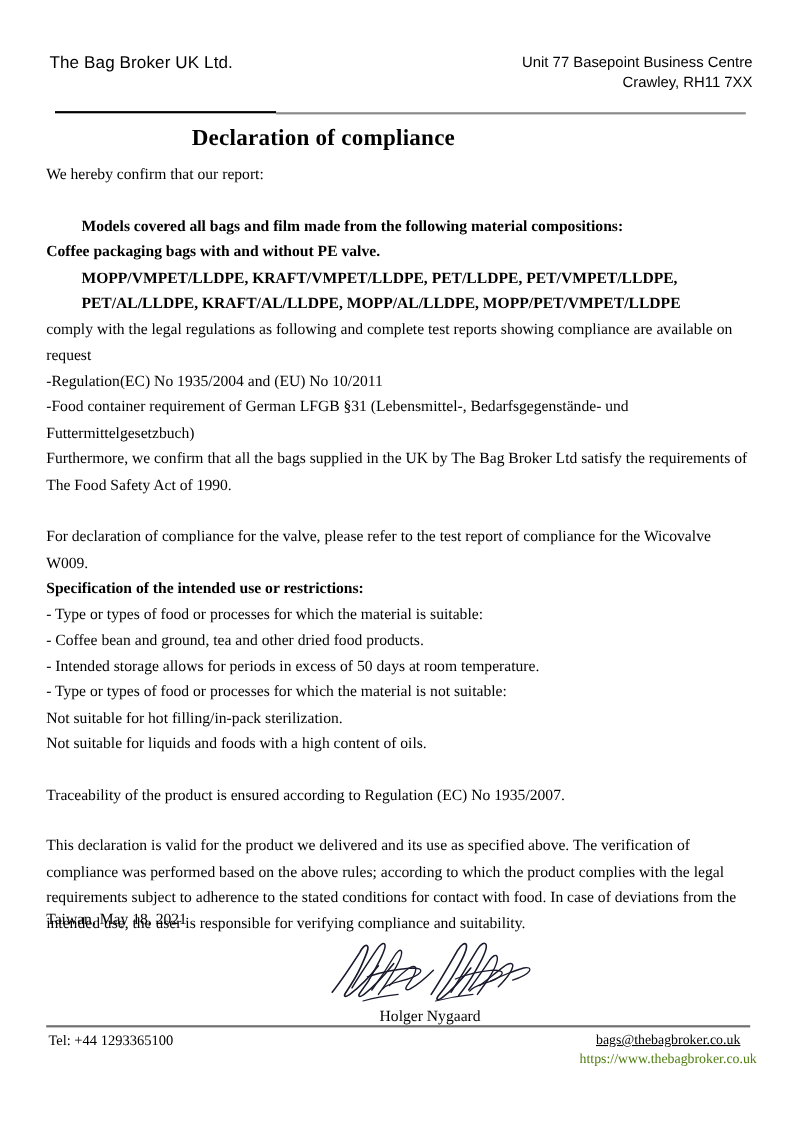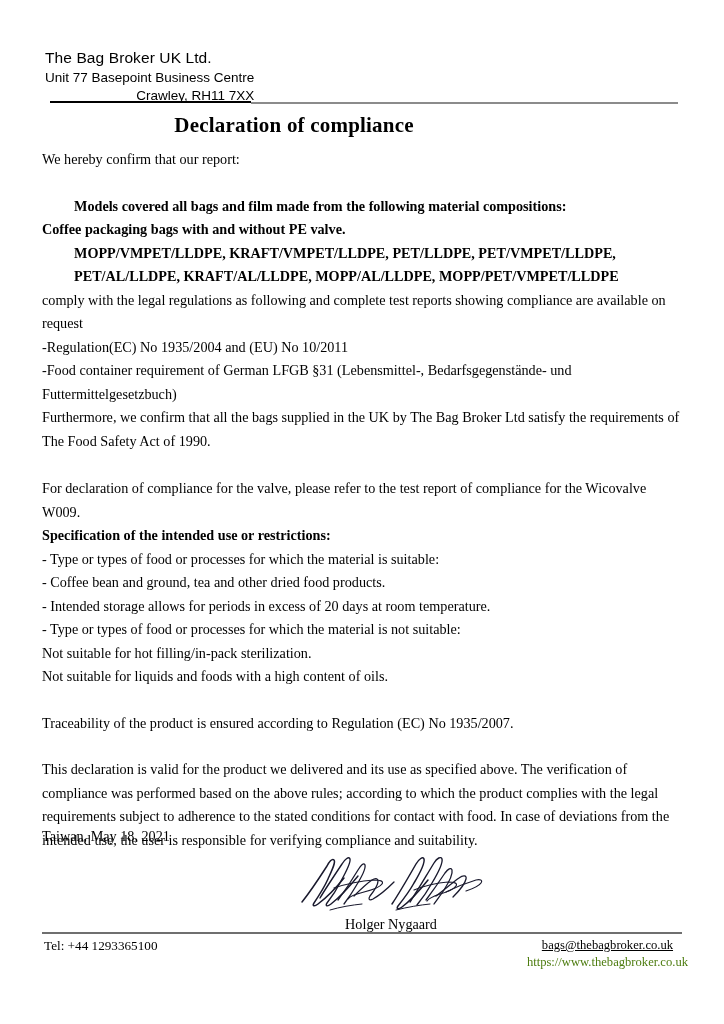--- a/index.html
+++ b/index.html
@@ -19,21 +19,20 @@
 
   
   .letterhead {
     position: absolute;
     left: 45px;
     top: 48px;
     right: 40px;
     display: flex;
     justify-content: space-between;
     align-items: flex-start;
-    flex-direction: column;
   }
   .company-name {
     font-family: "Liberation Sans", "DejaVu Sans", sans-serif;
     font-size: 15.5px;
     letter-spacing: 0.1px;
     white-space: nowrap;
     line-height: 1.35;
   }
   .address-block {
     font-family: "Liberation Sans", "DejaVu Sans", sans-serif;
@@ -186,21 +185,21 @@
     <p class="ln para">-Regulation(EC) No 1935/2004 and (EU) No 10/2011</p>
     <p class="ln para">-Food container requirement of German LFGB §31 (Lebensmittel-, Bedarfsgegenstände- und Futtermittelgesetzbuch)</p>
     <p class="ln para">Furthermore, we confirm that all the bags supplied in the UK by The Bag Broker Ltd satisfy the requirements of The Food Safety Act of 1990.</p>
 
     <div class="spacer-lg"></div>
 
     <p class="ln para">For declaration of compliance for the valve, please refer to the test report of compliance for the Wicovalve W009.</p>
     <p class="ln bold para">Specification of the intended use or restrictions:</p>
     <p class="ln para">- Type or types of food or processes for which the material is suitable:</p>
     <p class="ln para">- Coffee bean and ground, tea and other dried food products.</p>
-    <p class="ln para">- Intended storage allows for periods in excess of 20 days at room temperature.</p>
+    <p class="ln para">- Intended storage allows for periods in excess of 50 days at room temperature.</p>
     <p class="ln para">- Type or types of food or processes for which the material is not suitable:</p>
     <p class="ln para">Not suitable for hot filling/in-pack sterilization.</p>
     <p class="ln para">Not suitable for liquids and foods with a high content of oils.</p>
 
     <div class="spacer-md"></div>
 
     <p class="ln para">Traceability of the product is ensured according to Regulation (EC) No 1935/2007.</p>
 
     <div class="spacer-md"></div>
 

